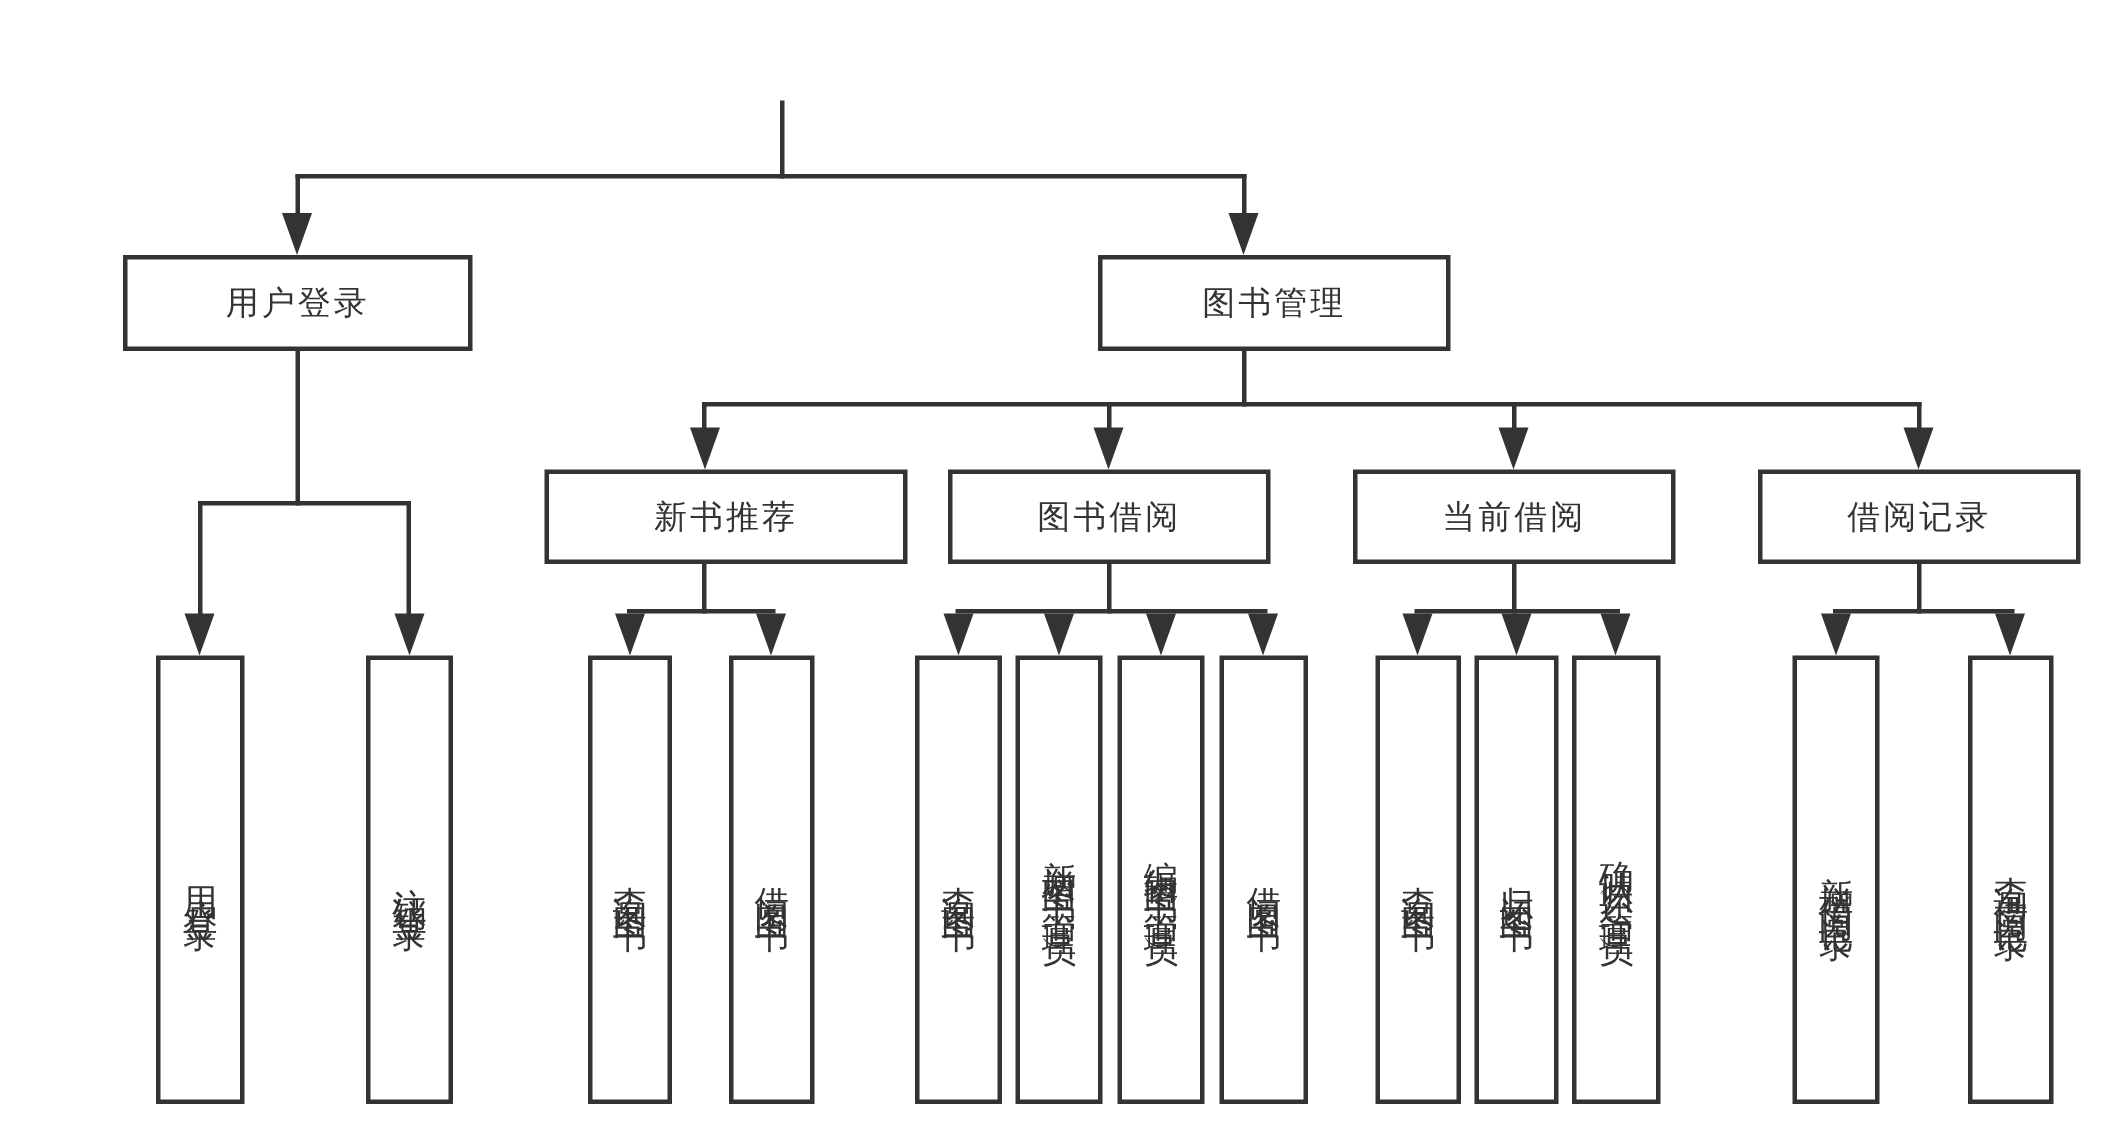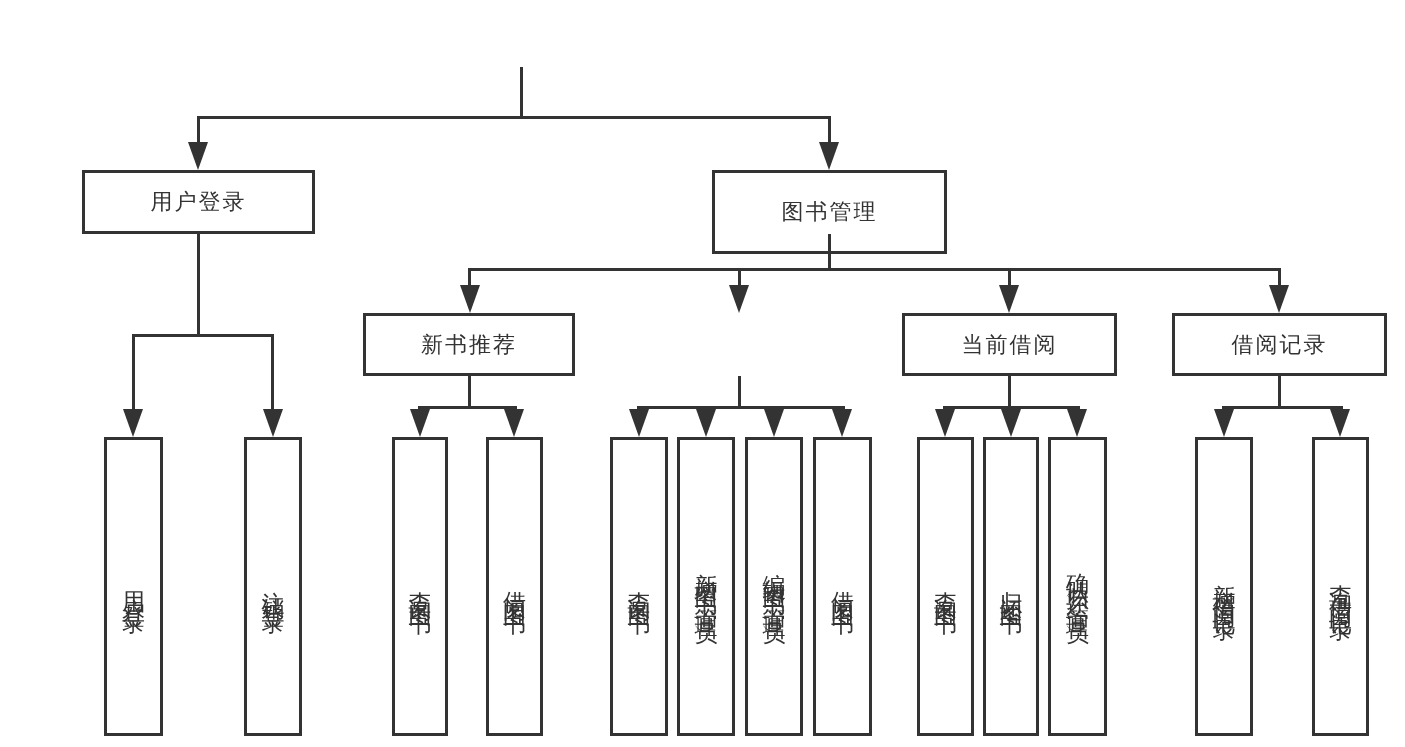--- a/index.html
+++ b/index.html
@@ -57,21 +57,21 @@
   <div>
     <div class="vline" style="left:520px;top:67px;height:52px;"></div>
     <div class="hline" style="left:197px;top:116px;width:634px;"></div>
     <div class="vline" style="left:197px;top:116px;height:30px;"></div>
     <div class="arrow" style="left:188px;top:142px;"></div>
     <div class="vline" style="left:828px;top:116px;height:30px;"></div>
     <div class="arrow" style="left:819px;top:142px;"></div>
   </div>
 
   <div class="box" style="left:82px;top:170px;width:233px;height:64px;">用户登录</div>
-  <div class="box" style="left:712px;top:170px;width:235px;height:84px;">图书管理</div>
+  <div class="box" style="left:732px;top:170px;width:235px;height:64px;">图书管理</div>
 
   <div>
     <div class="vline" style="left:197px;top:234px;height:103px;"></div>
     <div class="hline" style="left:132px;top:334px;width:142px;"></div>
     <div class="vline" style="left:132px;top:334px;height:76px;"></div>
     <div class="arrow" style="left:123px;top:409px;"></div>
     <div class="vline" style="left:271px;top:334px;height:76px;"></div>
     <div class="arrow" style="left:263px;top:409px;"></div>
   </div>
 
@@ -81,21 +81,22 @@
     <div class="vline" style="left:468px;top:268px;height:20px;"></div>
     <div class="arrow" style="left:460px;top:285px;"></div>
     <div class="vline" style="left:738px;top:268px;height:20px;"></div>
     <div class="arrow" style="left:729px;top:285px;"></div>
     <div class="vline" style="left:1008px;top:268px;height:20px;"></div>
     <div class="arrow" style="left:999px;top:285px;"></div>
     <div class="vline" style="left:1278px;top:268px;height:20px;"></div>
     <div class="arrow" style="left:1269px;top:285px;"></div>
   </div>
 
-  <div class="box" style="left:363px;top:313px;width:212px;height:63px;">新书推荐</div>
+  <div class="box" style="left:363px;top:313px;width:242px;height:63px;">新书推荐</div>
+  <div class="box" style="left:632px;top:313px;width:215px;height:63px;">图书借阅</div>
   <div class="box" style="left:902px;top:313px;width:215px;height:63px;">当前借阅</div>
   <div class="box" style="left:1172px;top:313px;width:215px;height:63px;">借阅记录</div>
 
   <div>
     <div class="vline" style="left:468px;top:376px;height:33px;"></div>
     <div class="hline" style="left:418px;top:406px;width:99px;"></div>
     <div class="arrow" style="left:410px;top:409px;"></div>
     <div class="arrow" style="left:504px;top:409px;"></div>
   </div>
 

